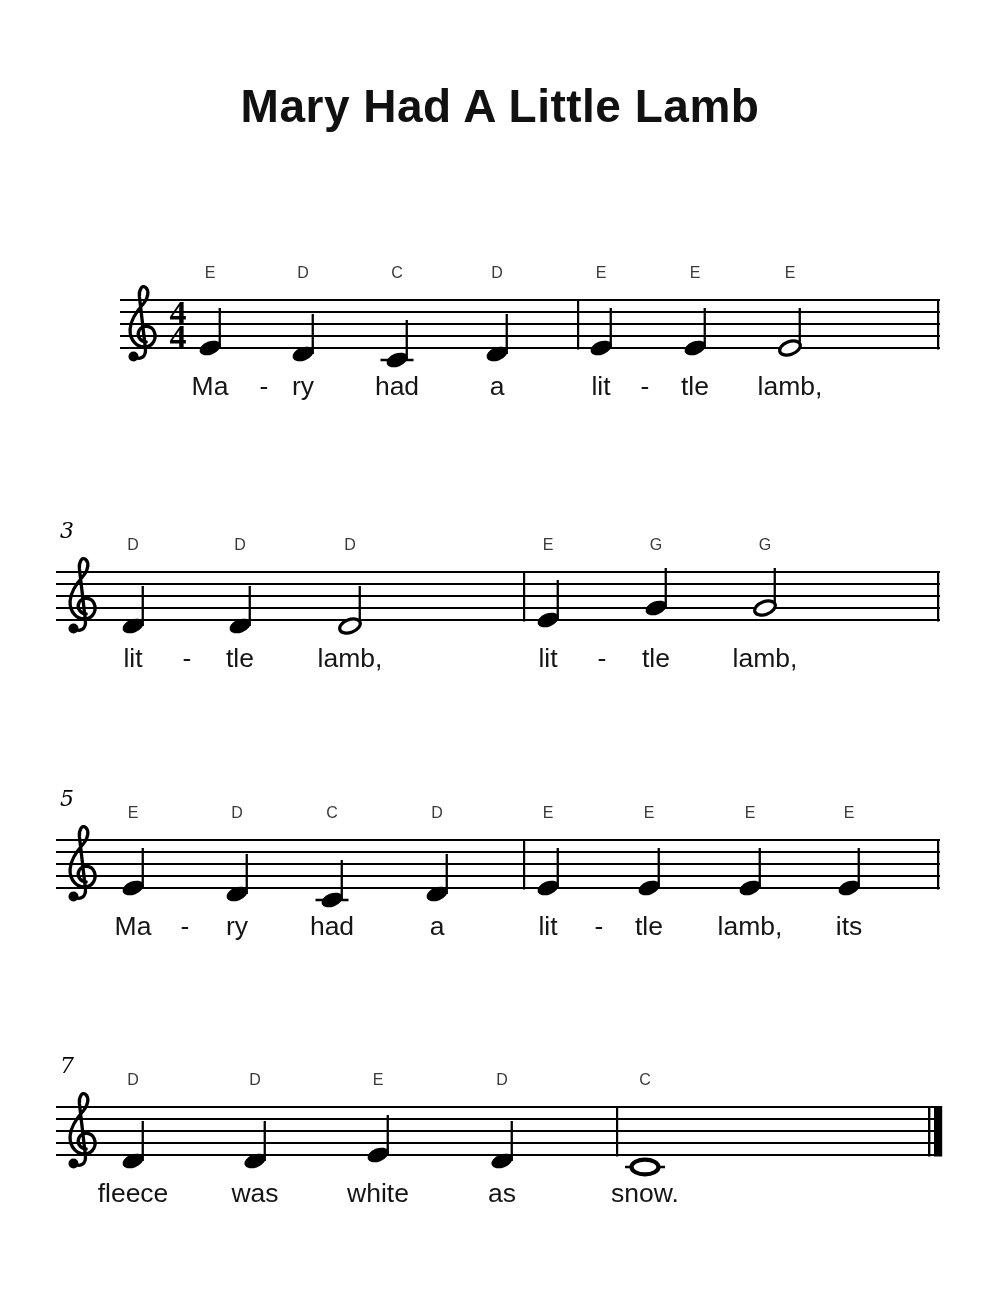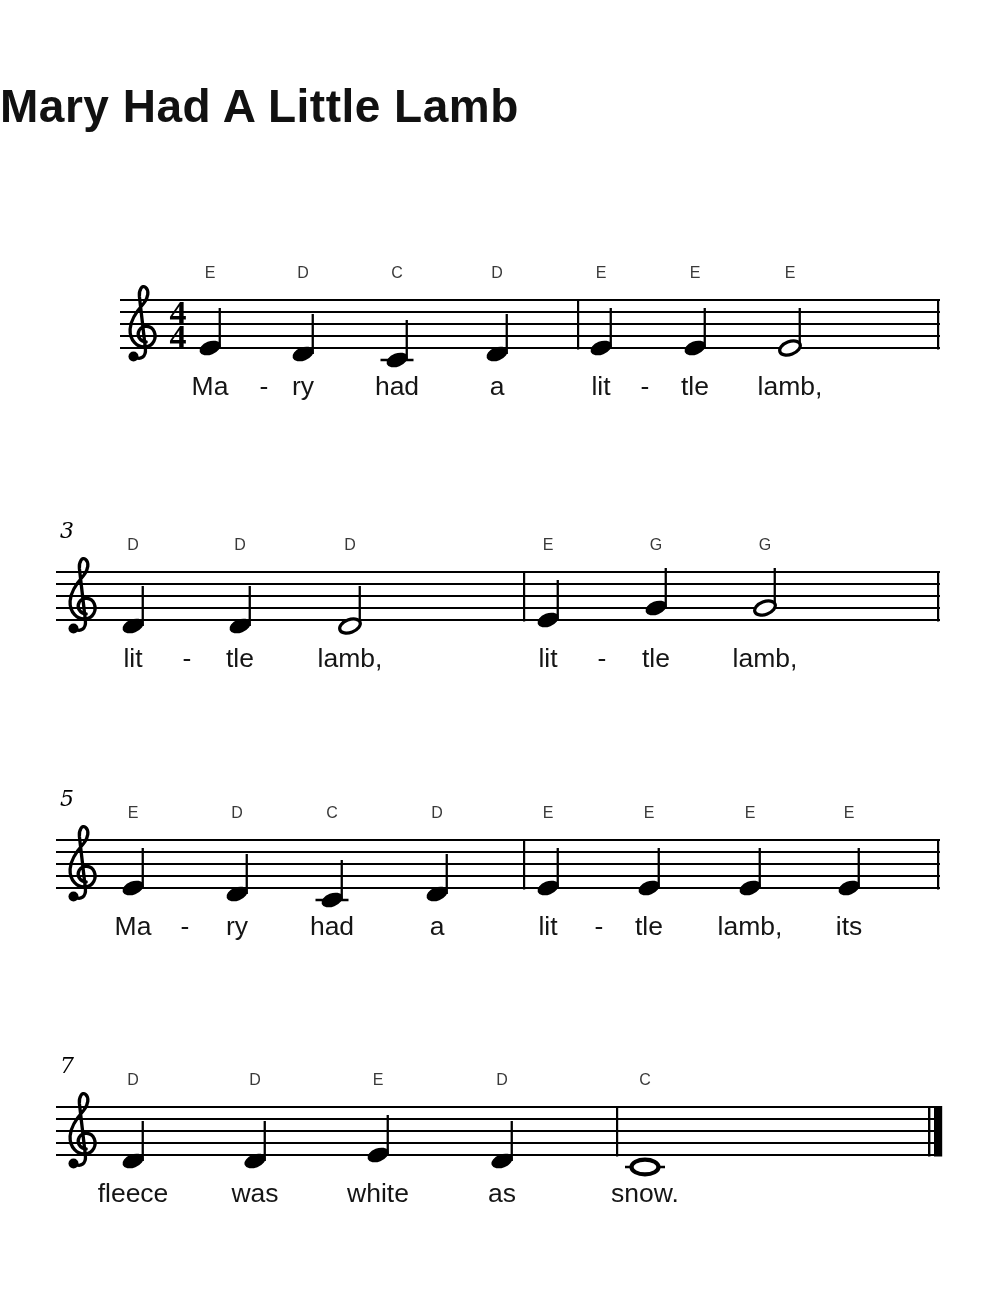--- a/index.html
+++ b/index.html
@@ -1,21 +1,21 @@
 <!DOCTYPE html>
 <html><head>
 <meta charset="utf-8">
 <style>
   html,body{margin:0;padding:0;background:#ffffff;}
   .page{
     position:relative;width:1000px;height:1294px;background:#ffffff;
     font-family:"Liberation Sans",sans-serif;overflow:hidden;
   }
   .song-title{
-    position:absolute;left:0;top:80px;width:1000px;text-align:left;
+    position:absolute;left:0;top:80px;width:1000px;text-align:center;
     font-size:46px;font-weight:bold;color:#111;letter-spacing:0.5px;
     line-height:52px;
   }
   svg.notation{position:absolute;left:0;top:0;}
   text{user-select:none;}
 </style>
 </head>
 <body>
 
 <div class="page">

